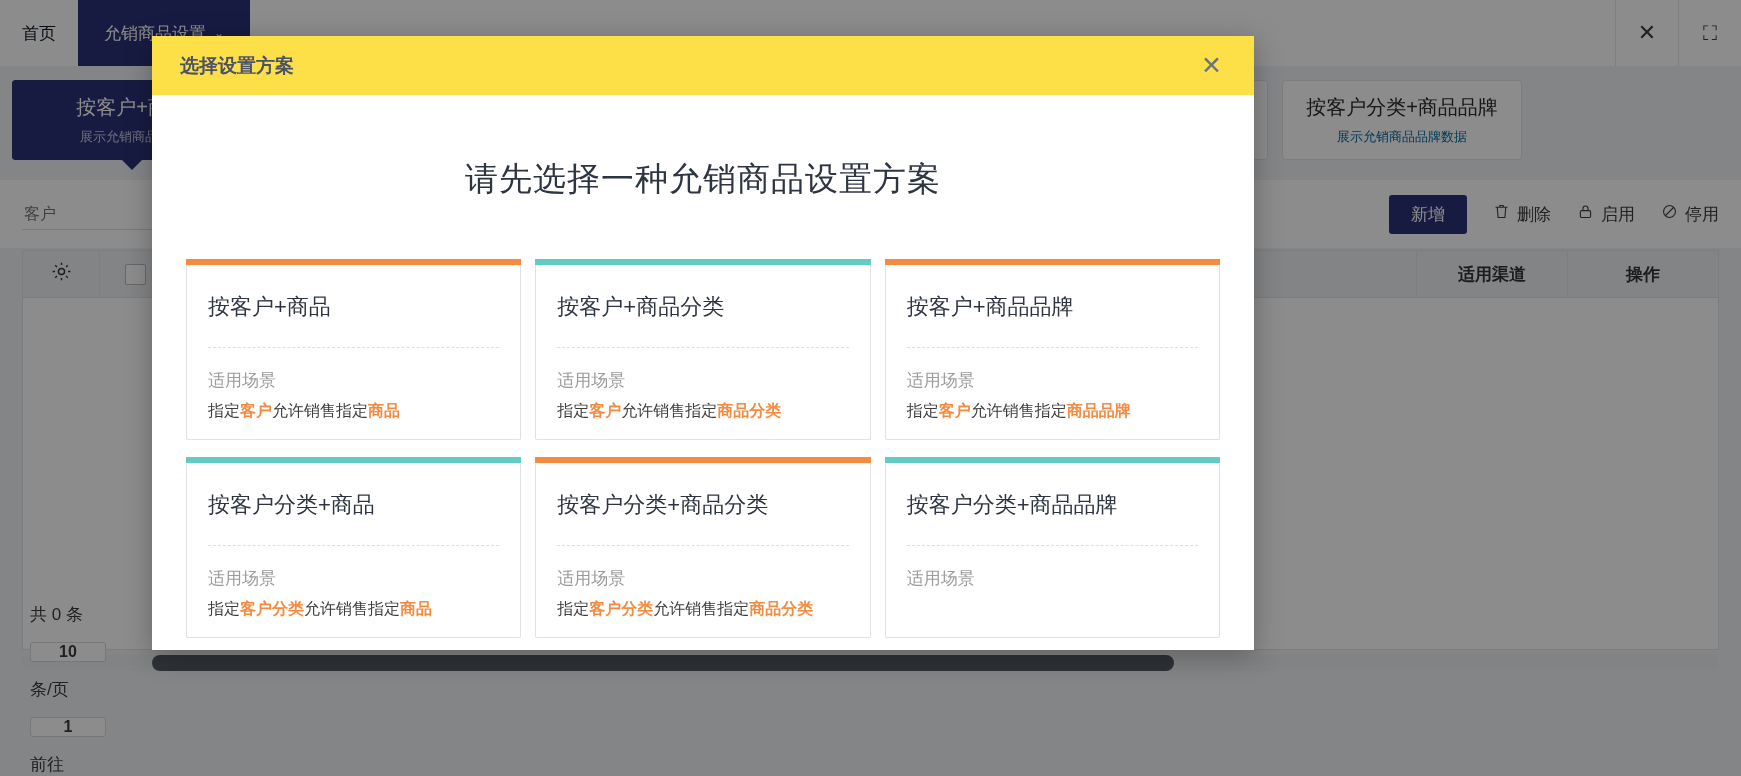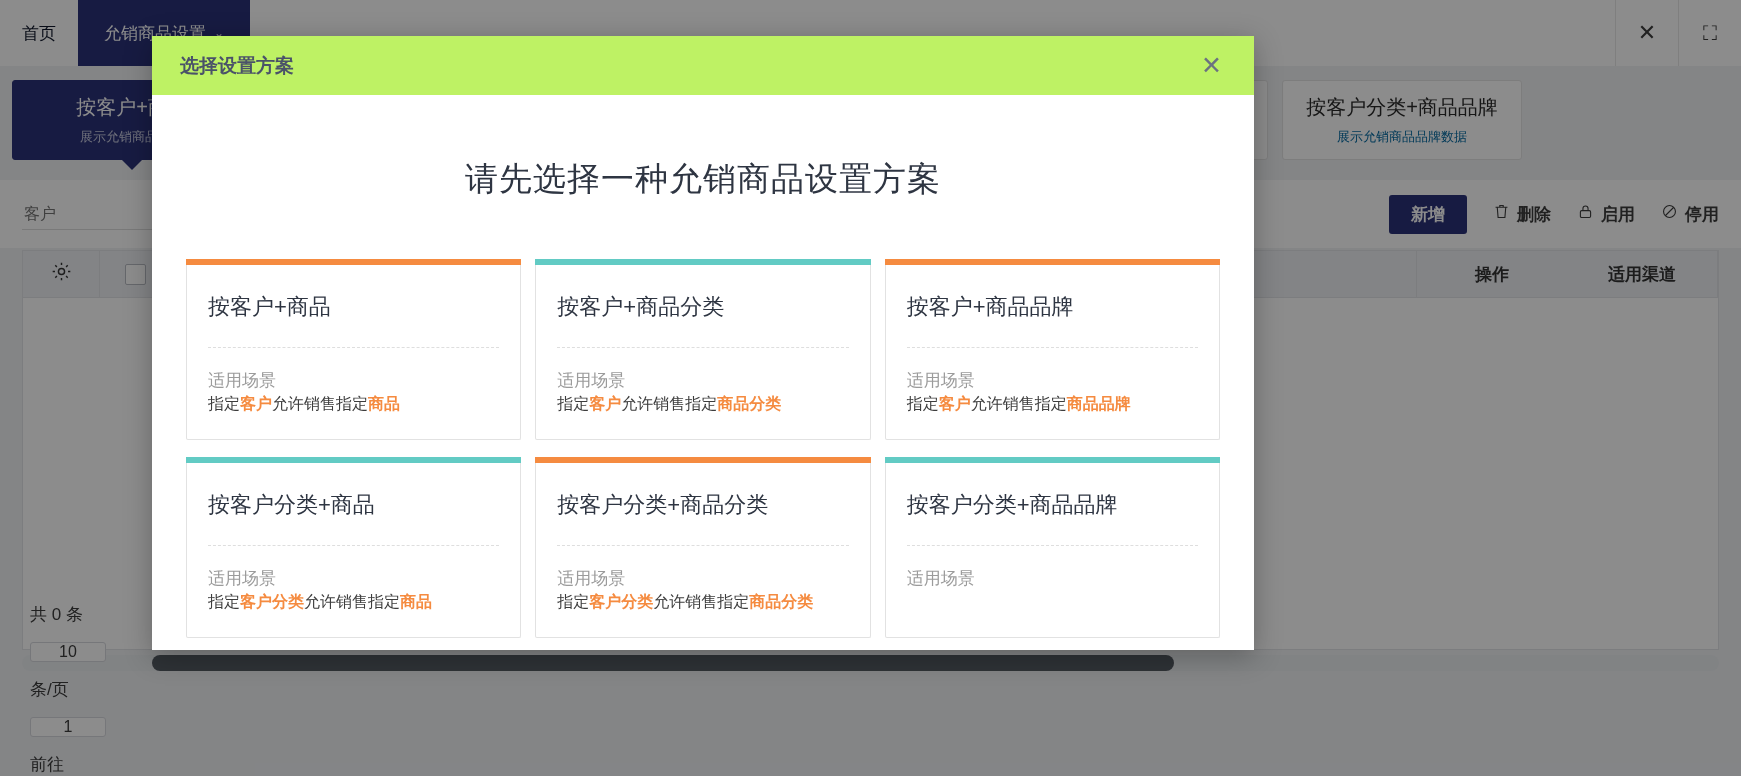--- a/index.html
+++ b/index.html
@@ -126,21 +126,20 @@
     padding: 6px 2px;
     background: transparent;
     outline: none;
     font-family: inherit;
   }
   .filter-spacer { flex: 1; }
   .toolbar {
     display: flex;
     align-items: center;
     gap: 26px;
-    font-weight: bold;
   }
   .btn-primary {
     background: #2b3279;
     color: #ffffff;
     font-size: 17px;
     padding: 8px 22px;
     border-radius: 3px;
     white-space: nowrap;
   }
   .tool-item {
@@ -230,20 +229,21 @@
   .page-box {
     width: 74px; height: 42px;
     border: 1px solid #d7d9de;
     border-radius: 3px;
     background: #ffffff;
     display: flex;
     align-items: center;
     justify-content: center;
     font-size: 16px;
     color: #3c3c3c;
+    font-weight: bold;
   }
 
   
   .dim {
     position: absolute;
     inset: 0;
     background: rgba(0,0,0,0.45);
   }
 
   
@@ -251,21 +251,21 @@
     position: absolute;
     left: 152px; top: 36px;
     width: 1102px;
     height: 614px;
     background: #ffffff;
     box-shadow: 0 6px 26px rgba(0,0,0,0.28);
     overflow: hidden;
   }
   .modal-header {
     height: 59px;
-    background: #bef264;
+    background: #fde047;
     display: flex;
     align-items: center;
     padding: 16px 28px;
     box-sizing: border-box;
   }
   .modal-title {
     font-size: 19px;
     font-weight: bold;
     color: #4a5269;
   }
@@ -319,20 +319,21 @@
   .pcard-divider {
     margin-top: 25px;
     border-top: 1px dashed #dedede;
   }
   .pcard-label {
     margin-top: 21px;
     font-size: 17px;
     color: #9b9b9b;
   }
   .pcard-desc {
+    margin-top: 7px;
     font-size: 16px;
     color: #3d3d3d;
     line-height: 1.5;
   }
   .hl {
     color: #f58b40;
     font-weight: bold;
   }
 </style>
 </head>
@@ -426,22 +427,22 @@
         <svg width="23" height="23" viewBox="0 0 24 24" fill="none" stroke="#333" stroke-width="1.5">
           <circle cx="12" cy="12" r="3.2"></circle>
           <path d="M12 2.8v2.4M12 18.8v2.4M21.2 12h-2.4M5.2 12H2.8M18.5 5.5l-1.7 1.7M7.2 16.8l-1.7 1.7M18.5 18.5l-1.7-1.7M7.2 7.2L5.5 5.5"></path>
         </svg>
       </span>
     </div>
     <div class="th check">
       <span class="checkbox-sq"></span>
     </div>
     <div class="th flex"></div>
+    <div class="th ch">适用渠道</div>
     <div class="th op">操作</div>
-    <div class="th ch">适用渠道</div>
   </div>
 
   <div class="table-body"></div>
 
   <div class="hscroll-track"></div>
   <div class="hscroll-thumb"></div>
 
   <div class="pagination">
     <span>共 0 条</span>
     <span class="page-box">10</span>

